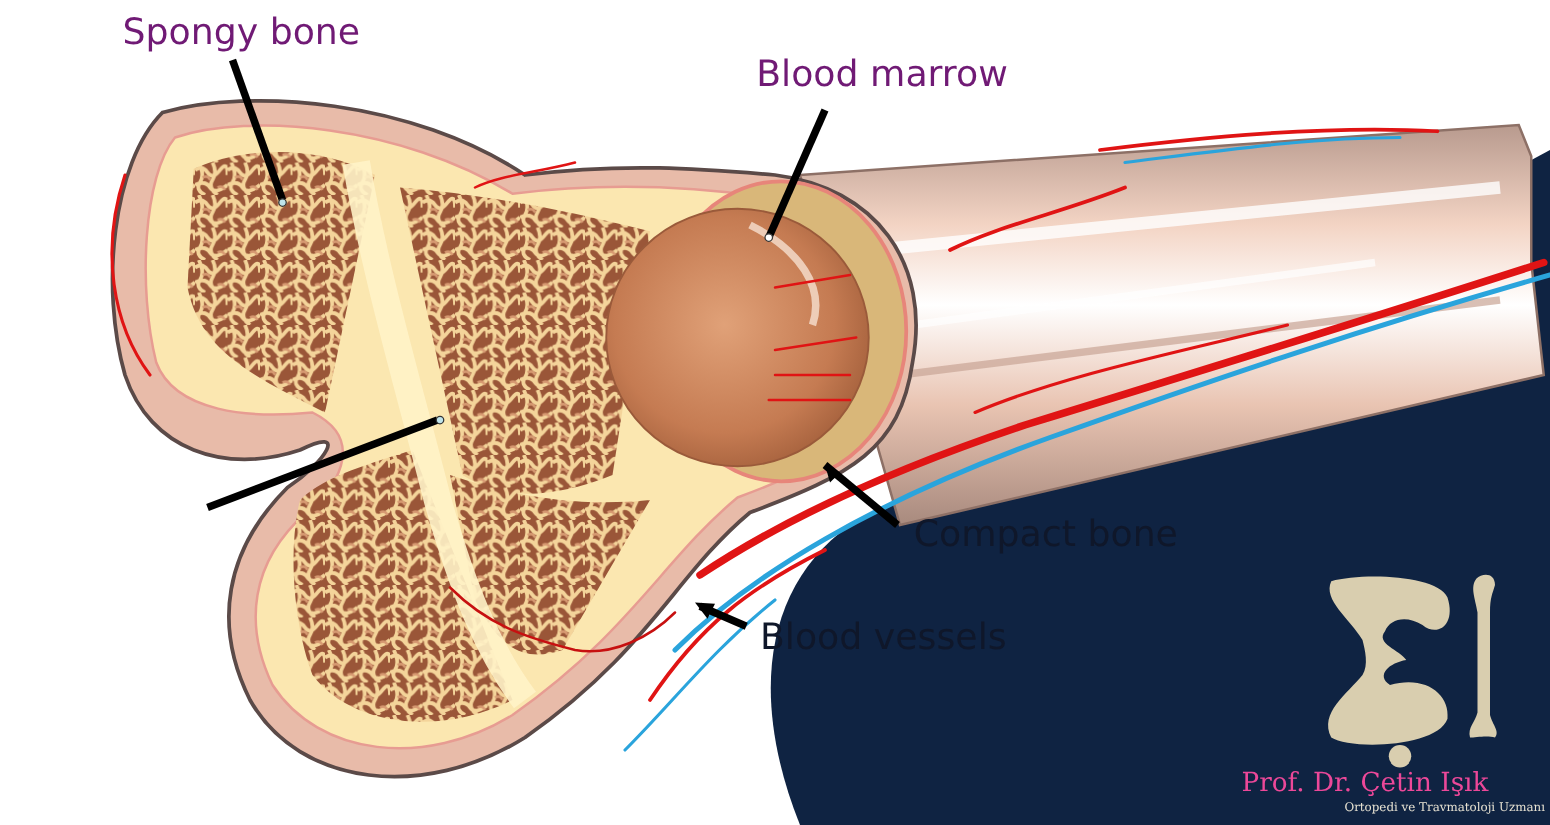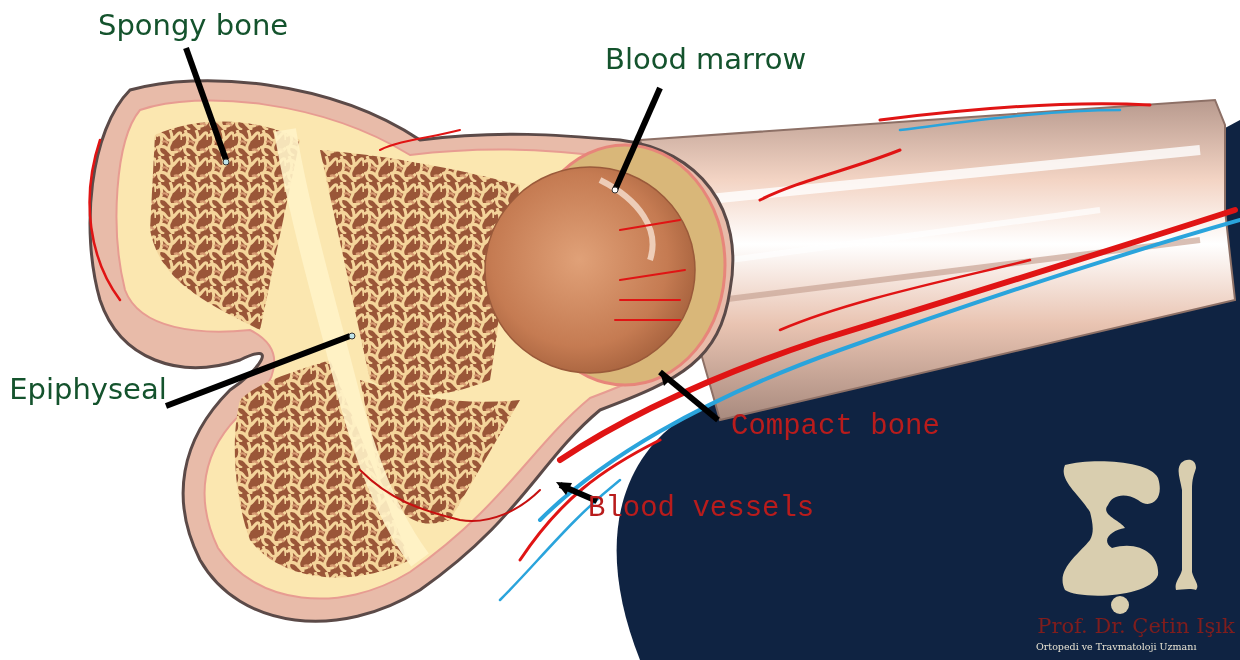--- a/index.html
+++ b/index.html
@@ -4,31 +4,31 @@
 <style>
   html, body { margin: 0; padding: 0; }
   body {
     width: 1240px; height: 660px; overflow: hidden;
     background: #ffffff; position: relative;
     font-family: "DejaVu Sans", sans-serif;
   }
   .stage { position: absolute; left: 0; top: 0; width: 1240px; height: 660px; }
   svg.art { position: absolute; left: 0; top: 0; }
   .label {
-    position: absolute; font-size: 29px; line-height: 34px; color: #14532d;
+    position: absolute; font-size: 29px; line-height: 34px; color: #701a75;
     font-family: "DejaVu Sans", sans-serif; white-space: nowrap;
   }
-  .label.light { color: #b91c1c; font-family: Liberation Mono, monospace; }
+  .label.light { color: #0f172a; }
   .label.center { text-align: center; }
   .logo-name {
-    position: absolute; left: 1036px; top: 614px; width: 200px; text-align: center;
-    font-family: "DejaVu Serif", serif; font-size: 21px; color: #7f1d1d; white-space: nowrap;
+    position: absolute; left: 992px; top: 614px; width: 200px; text-align: center;
+    font-family: "DejaVu Serif", serif; font-size: 21px; color: #ec4899; white-space: nowrap;
   }
   .logo-sub {
-    position: absolute; left: 1036px; top: 641px; width: 200px; text-align: left;
+    position: absolute; left: 1036px; top: 641px; width: 200px; text-align: right;
     font-family: "DejaVu Serif", serif; font-size: 9.5px; color: #e8e3d3; white-space: nowrap;
   }
 </style>
 </head>
 <body>
 
 <div class="stage">
 
   <svg class="art" width="1240" height="660" viewBox="0 0 1240 660">
     <defs>
@@ -119,20 +119,19 @@
       <circle cx="1120" cy="605" r="9"></circle>
       <path d="M1181 463 C1186 458 1196 458 1196 468 C1194 475 1192 478 1192 490 L1192 572
                C1194 580 1200 585 1196 590 C1190 588 1180 590 1176 590 C1174 582 1180 578 1182 570
                L1182 490 C1180 478 1176 470 1181 463 Z"></path>
     </g>
   </svg>
 
   <div class="label" style="left:98px; top:8px;">Spongy bone</div>
   <div class="label" style="left:605px; top:42px;">Blood marrow</div>
   <div class="label center" style="left:6px; top:372px; width:164px;">
-    <div>Epiphyseal</div>
   </div>
   <div class="label light" style="left:731px; top:410px;">Compact bone</div>
-  <div class="label light" style="left:588px; top:492px;">Blood vessels</div>
+  <div class="label light" style="left:608px; top:492px;">Blood vessels</div>
 
   <div class="logo-name">Prof. Dr. Çetin Işık</div>
   <div class="logo-sub">Ortopedi ve Travmatoloji Uzmanı</div>
 </div>
 
 </body></html>

